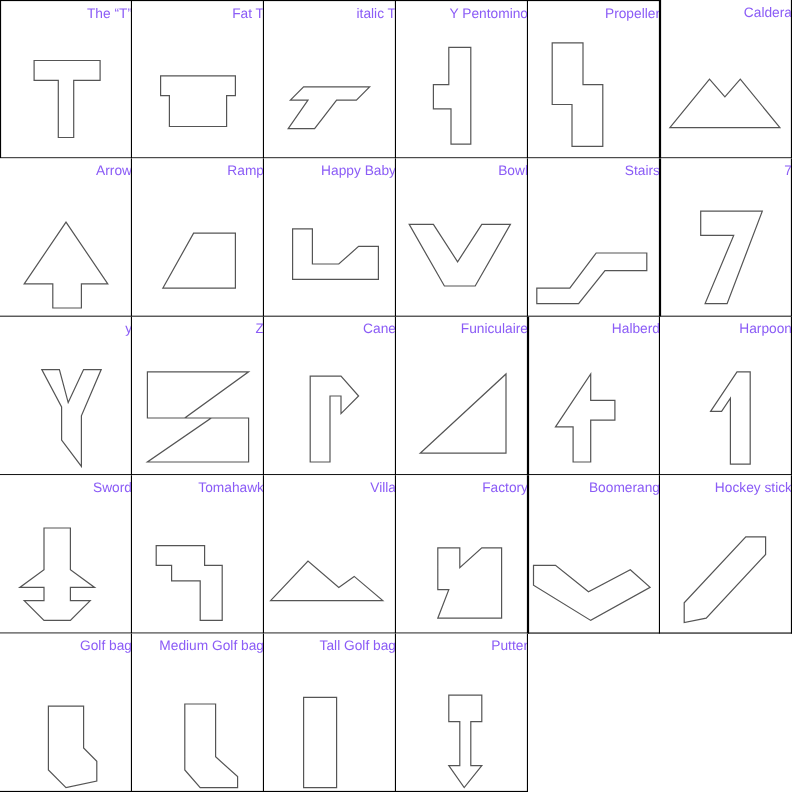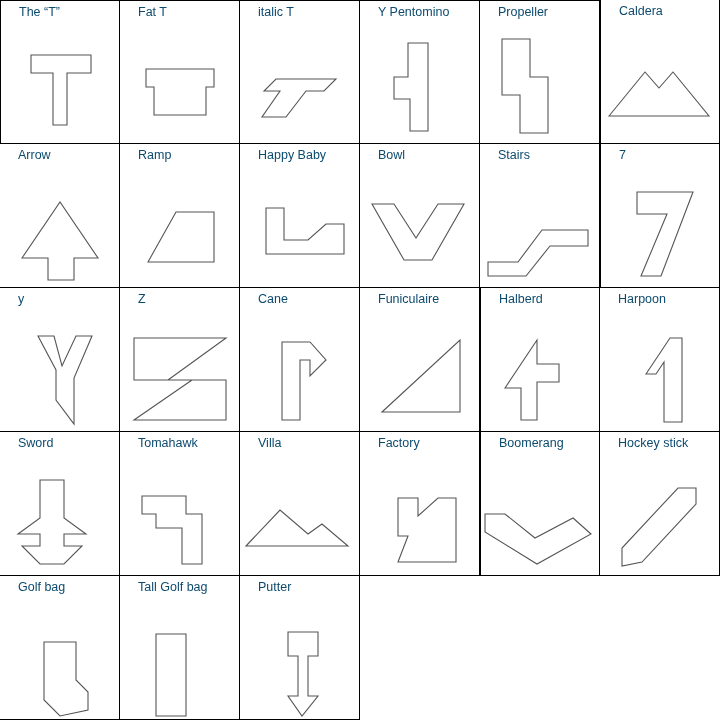--- a/index.html
+++ b/index.html
@@ -31,26 +31,26 @@
   }
   .cell.col-first {
     border-left: 1px solid #000000;
   }
   .cell.row-first {
     border-top: 1px solid #000000;
   }
   .label {
     position: absolute;
     top: 4px;
-    left: 15px;
+    left: 4px;
     width: 100%;
-    text-align: left;
+    text-align: right;
     font-size: 12.5px;
     line-height: 14px;
-    color: #0c4a6e;
+    color: #8b5cf6;
     padding: 0 3px;
     box-sizing: border-box;
   }
   .shape-wrap {
     position: absolute;
     top: 20px;
     left: 0;
     width: 120px;
     height: 122px;
   }
@@ -266,20 +266,28 @@
     </div>
     <div class="cell">
       <div class="label">Golf bag</div>
       <div class="shape-wrap">
         <svg viewBox="0 0 120 122" xmlns="http://www.w3.org/2000/svg">
           <polygon points="44,46 76,46 76,84 88,96 88,114 60,120 44,104"></polygon>
         </svg>
       </div>
     </div>
     <div class="cell">
+      <div class="label">Medium Golf bag</div>
+      <div class="shape-wrap">
+        <svg viewBox="0 0 120 122" xmlns="http://www.w3.org/2000/svg">
+          <polygon points="48,44 76,44 76,92 96,110 96,120 62,120 48,104"></polygon>
+        </svg>
+      </div>
+    </div>
+    <div class="cell">
       <div class="label">Tall Golf bag</div>
       <div class="shape-wrap">
         <svg viewBox="0 0 120 122" xmlns="http://www.w3.org/2000/svg">
           <polygon points="36,38 66,38 66,120 36,120"></polygon>
         </svg>
       </div>
     </div>
     <div class="cell">
       <div class="label">Putter</div>
       <div class="shape-wrap">

